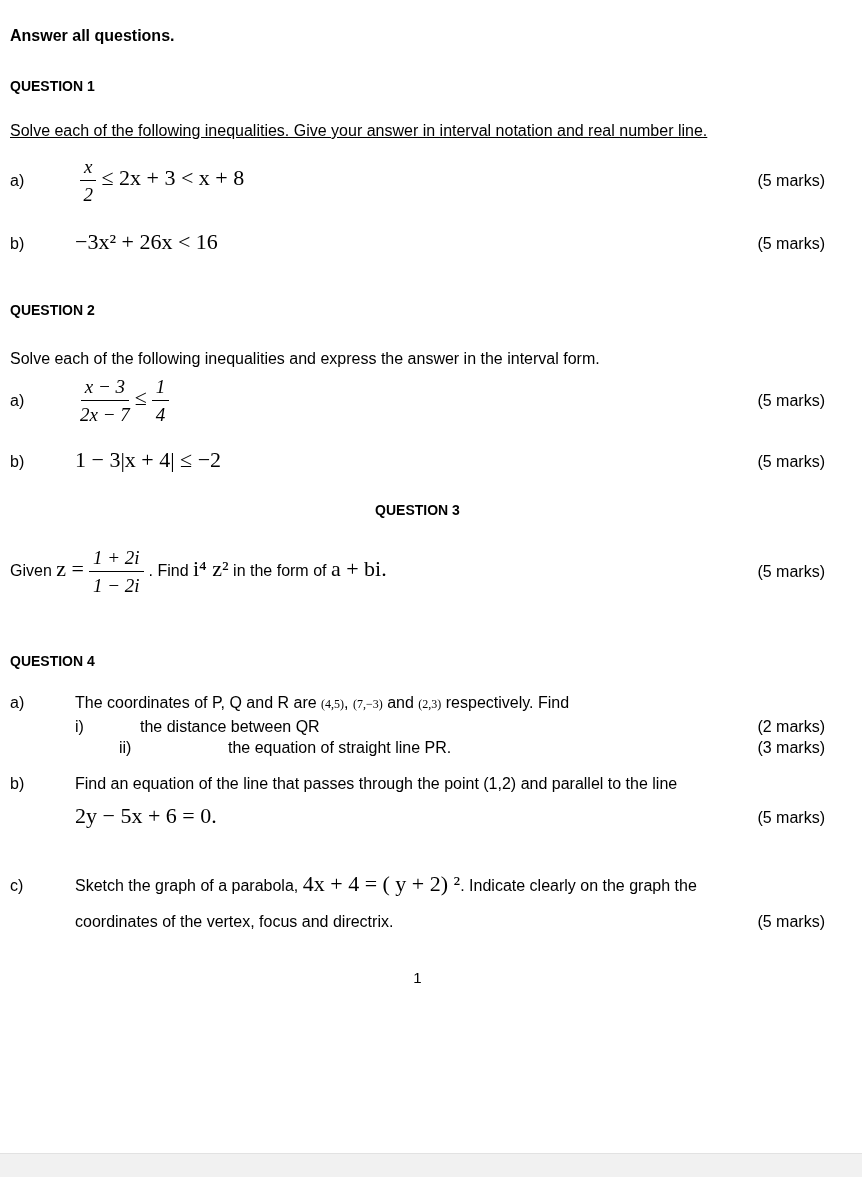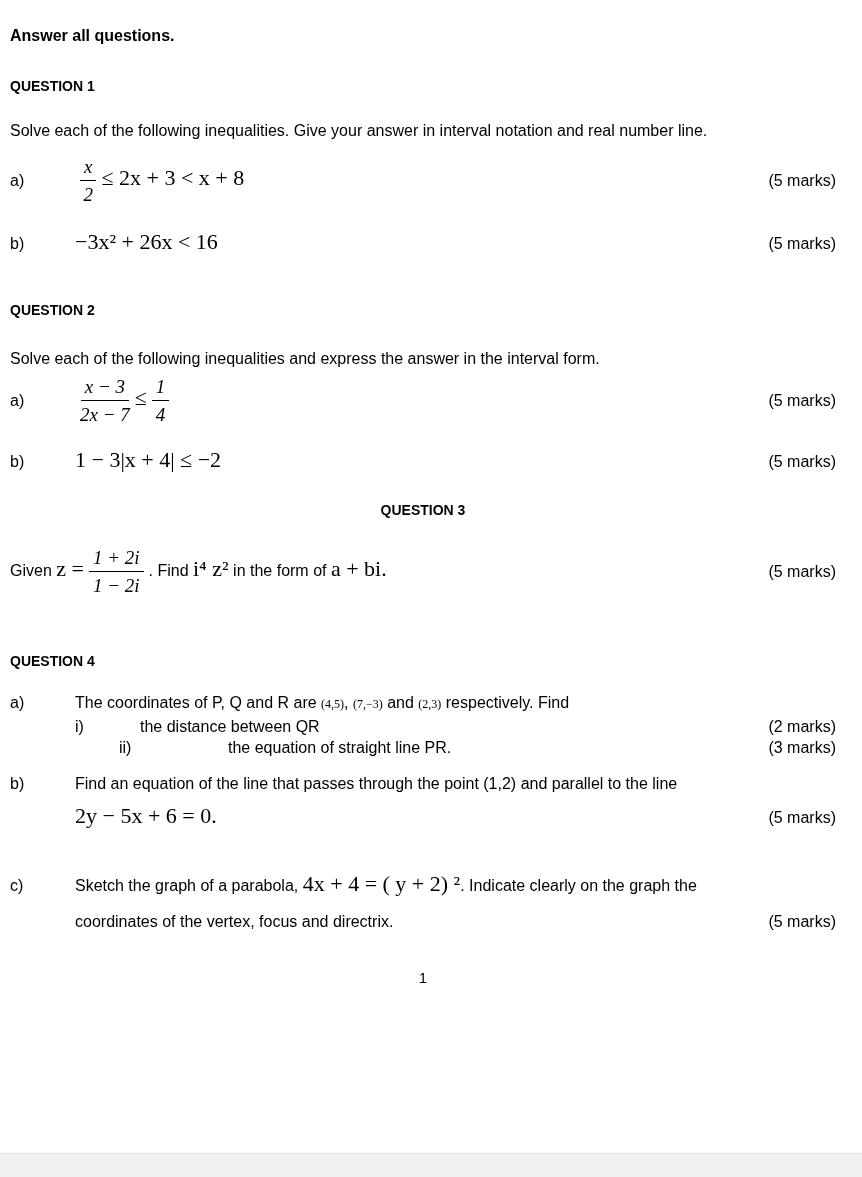--- a/index.html
+++ b/index.html
@@ -9,21 +9,21 @@
   body {
     width: 862px;
     height: 1177px;
     background: #ffffff;
     position: relative;
     overflow: hidden;
     font-family: "Liberation Sans", sans-serif;
     color: #000000;
   }
   .page {
-    padding: 26px 26px 0 10px;
+    padding: 26px 37px 0 10px;
     font-size: 16px;
     line-height: 20px;
   }
   .instruction {
     font-weight: bold;
     margin: 0;
   }
   .qheading {
     font-size: 14px;
     font-weight: bold;
@@ -88,21 +88,21 @@
   }
   .frac .num {
     border-bottom: 1.5px solid #000;
     padding: 0 4px 2px 4px;
   }
   .frac .den {
     padding-top: 2px;
   }
   
   #q1-heading   { margin-top: 30px; }
-  #q1-intro     { margin-top: 22px; }
+  #q1-intro     { margin-top: 22px; text-decoration: underline; }
   #q1-a         { margin-top: 12px; }
   #q1-b         { margin-top: 24px; }
   #q2-heading   { margin-top: 46px; }
   #q2-intro     { margin-top: 26px; }
   #q2-a         { margin-top: 4px;  }
   #q2-b         { margin-top: 22px; }
   #q3-heading   { margin-top: 28px; text-align: center; }
   #q3-line      { margin-top: 26px; }
   #q4-heading   { margin-top: 54px; }
   #q4-a         { margin-top: 22px; }

